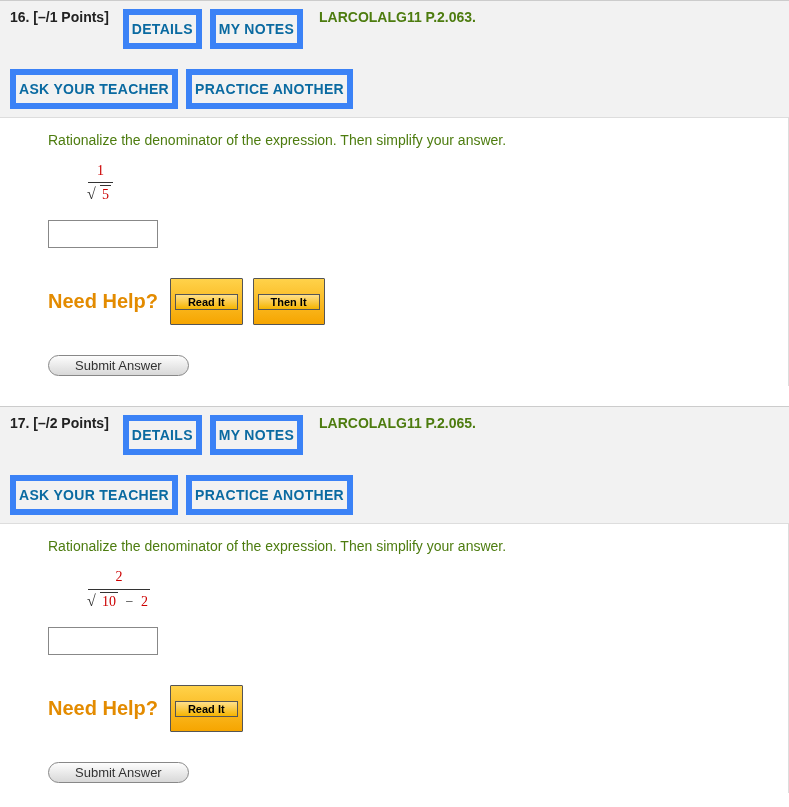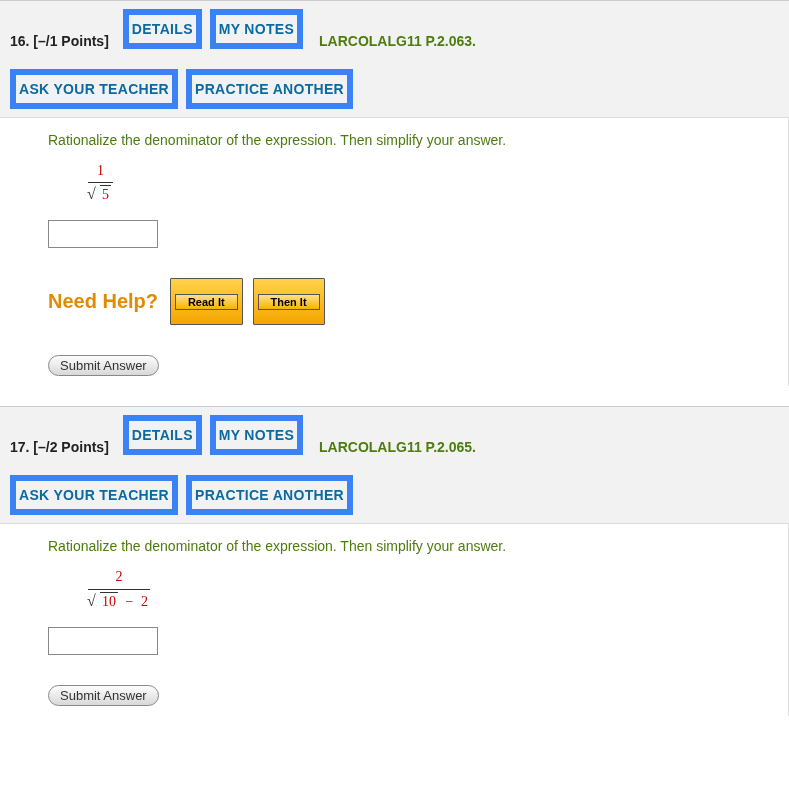--- a/index.html
+++ b/index.html
@@ -15,21 +15,21 @@
   .question-block {
     border-top: 1px solid #ccc;
     margin-bottom: 20px;
   }
   .q-header {
     background: #f2f2f2;
     border-bottom: 1px solid #ddd;
     padding: 8px 10px;
     display: flex;
     flex-wrap: wrap;
-    align-items: flex-end;
+    align-items: flex-start;
     gap: 10px 8px;
   }
   .q-title {
     font-weight: bold;
     color: #222;
     margin-right: 6px;
   }
   .btn-outline {
     display: inline-block;
     border: 6px solid #3b82f6;
@@ -132,21 +132,21 @@
     font-size: 11px;
     font-weight: bold;
     color: #000;
     padding: 1px 12px;
   }
   .submit-btn {
     display: inline-block;
     background: linear-gradient(#fdfdfd, #d8d8d8);
     border: 1px solid #888;
     border-radius: 11px;
-    padding: 2px 11px;
+    padding: 2px 26px;
     font-size: 13px;
     color: #333;
     cursor: pointer;
   }
 </style>
 </head>
 <body>
 
 <div class="question-block">
   <div class="q-header">
@@ -194,15 +194,19 @@
       <span class="frac">
         <span class="num">2</span>
         <span class="den">
           <span class="surd"><span class="over">10</span></span>
           <span class="minus">−</span>
           <span>2</span>
         </span>
       </span>
     </div>
     <input class="answer-input" type="text" style="">
+    <div class="need-help-row">
+      <span class="need-help">Need Help?</span>
+      <span class="help-btn"><span class="help-btn-inner">Read It</span></span>
+    </div>
     <span class="submit-btn">Submit Answer</span>
   </div>
 </div>
 
 </body></html>

